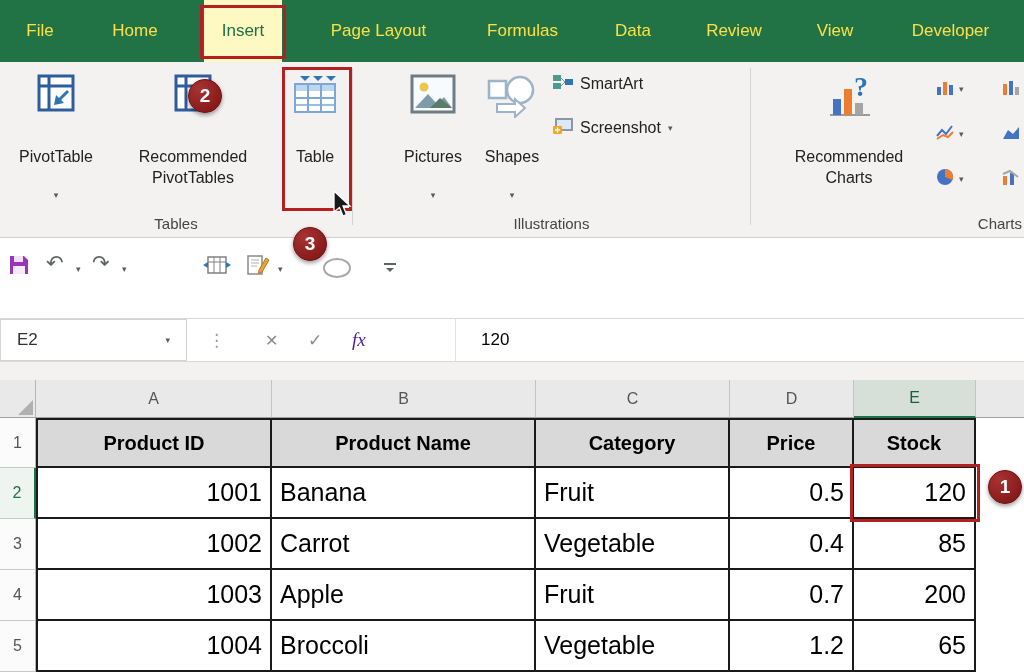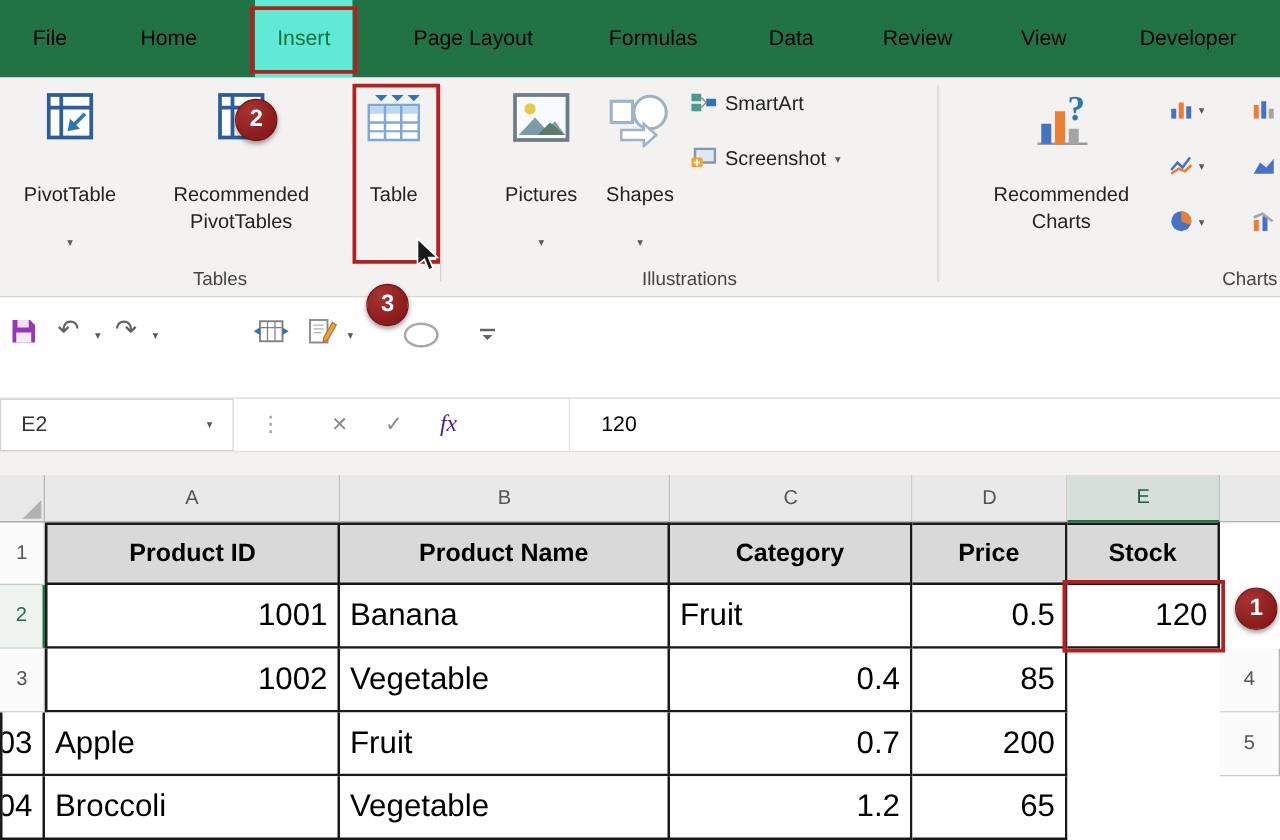--- a/index.html
+++ b/index.html
@@ -5,22 +5,22 @@
   * { box-sizing: border-box; }
   body { margin: 0; background: #fff; }
   .app {
     position: relative; width: 1024px; height: 672px; overflow: hidden;
     font-family: "Liberation Sans", "DejaVu Sans", sans-serif; background: #fff;
   }
 
   
   .tabbar { position: absolute; left: 0; top: 0; width: 100%; height: 62px;
     background: #217346; display: flex; gap: 34px; padding-left: 14px; }
-  .tab { color: #000000; font-size: 17px; line-height: 62px; text-align: center; flex: none; cursor: default; }
-  .tab.active { background: #5eead4; color: #1e7145; }
+  .tab { color: #fde047; font-size: 17px; line-height: 62px; text-align: center; flex: none; cursor: default; }
+  .tab.active { background: #fef9c3; color: #1e7145; }
 
   
   .ribbon { position: absolute; top: 62px; left: 0; width: 100%; height: 176px;
     background: #f3f2f1; border-bottom: 1px solid #d2d0ce; }
   .group { position: absolute; top: 0; height: 175px; }
   .group-label { position: absolute; bottom: 5px; left: 0; right: 0; text-align: center;
     font-size: 15px; color: #444; }
   .group-label.right { text-align: right; padding-right: 2px; }
   .vsep { position: absolute; top: 6px; bottom: 12px; width: 1px; background: #d5d3d1; }
 
@@ -360,20 +360,21 @@
     <div class="c rh sel">2</div>
     <div class="c td num first">1001</div>
     <div class="c td txt">Banana</div>
     <div class="c td txt">Fruit</div>
     <div class="c td num">0.5</div>
     <div class="c td num">120</div>
     <div class="c blank"></div>
 
     <div class="c rh">3</div>
     <div class="c td num first">1002</div>
+    <div class="c td txt">Carrot</div>
     <div class="c td txt">Vegetable</div>
     <div class="c td num">0.4</div>
     <div class="c td num">85</div>
     <div class="c blank"></div>
 
     <div class="c rh">4</div>
     <div class="c td num first">1003</div>
     <div class="c td txt">Apple</div>
     <div class="c td txt">Fruit</div>
     <div class="c td num">0.7</div>

